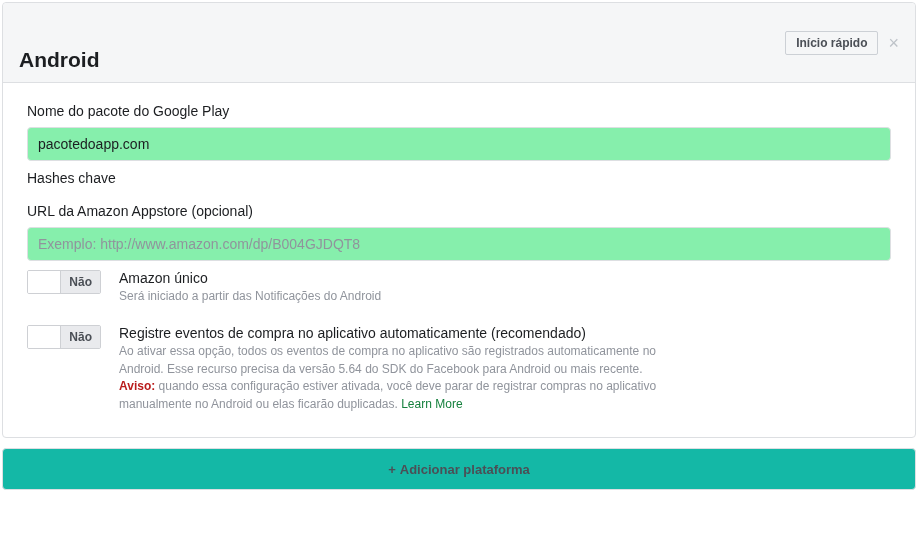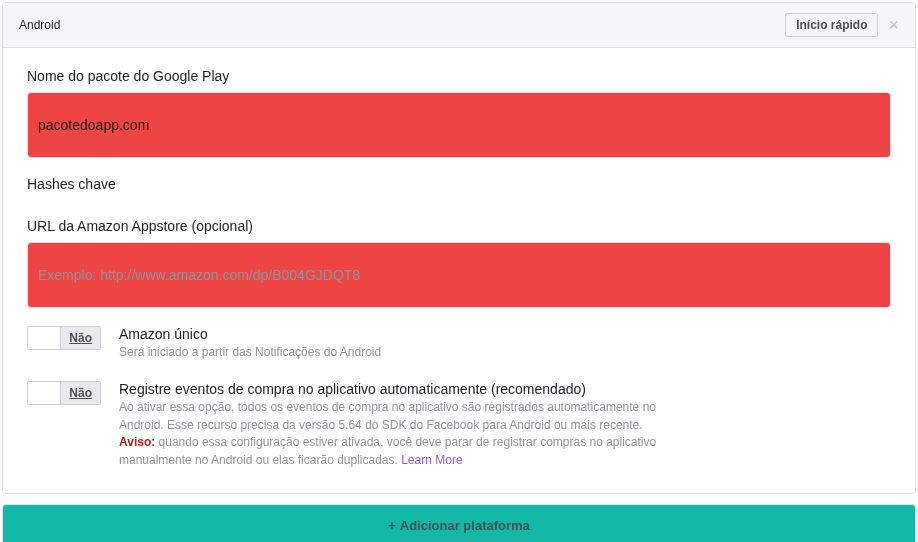--- a/index.html
+++ b/index.html
@@ -18,23 +18,24 @@
 .panel-header {
   display: flex;
   align-items: center;
   justify-content: space-between;
   padding: 10px 16px;
   background: #f5f6f7;
   border-bottom: 1px solid #dddfe2;
   border-radius: 4px 4px 0 0;
 }
 .panel-title {
-  font-weight: 400;
-  font-size: 12px;
-  color: #1c1e21;
+  font-weight: 700;
+  font-size: 21px;
+  color: #1c1e21;
+  margin-top: 35px;
 }
 .header-right {
   display: flex;
   align-items: center;
   gap: 10px;
 }
 .btn-quick {
   background: #f5f6f7;
   border: 1px solid #ccd0d5;
   border-radius: 2px;
@@ -49,37 +50,37 @@
   font-size: 18px;
   cursor: pointer;
   line-height: 1;
 }
 .panel-body {
   padding: 20px 24px 16px 24px;
 }
 .row {
   display: flex;
   gap: 24px;
-  margin-bottom: 18px;
+  margin-bottom: 9px;
 }
 .col { flex: 1; }
 .field-label {
   font-size: 14px;
   color: #1c1e21;
   margin-bottom: 8px;
   display: block;
 }
 .text-input {
   width: 100%;
   border: 1px solid #dddfe2;
   border-radius: 4px;
-  padding: 24px 10px;
-  font-size: 14px;
-  color: #1c1e21;
-  background: #ef4444;
+  padding: 8px 10px;
+  font-size: 14px;
+  color: #1c1e21;
+  background: #86efac;
 }
 .text-input::placeholder { color: #90949c; }
 .toggle-row {
   display: flex;
   align-items: flex-start;
   gap: 18px;
   margin-bottom: 20px;
   max-width: 640px;
 }
 .toggle {
@@ -95,34 +96,33 @@
 .toggle .blank { flex: 1; background: #fff; }
 .toggle .label {
   background: #e9eaed;
   border-left: 1px solid #ced0d4;
   padding: 0 8px;
   font-size: 12px;
   color: #4b4f56;
   display: flex;
   align-items: center;
   font-weight: 600;
-  text-decoration: underline;
 }
 .toggle-text { flex: 1; }
 .toggle-title {
   font-size: 14px;
   color: #1c1e21;
   margin-bottom: 2px;
 }
 .toggle-desc {
   font-size: 12px;
   color: #90949c;
   line-height: 1.45;
 }
-.toggle-desc a { color: #8b5cf6; text-decoration: none; }
+.toggle-desc a { color: #15803d; text-decoration: none; }
 .toggle-desc .bold { font-weight: 600; color: #b91c1c; }
 .add-platform {
   margin: 10px 2px 2px 2px;
   border: 1px solid #dddfe2;
   border-radius: 4px;
   background: #14b8a6;
   text-align: center;
   padding: 12px;
   cursor: pointer;
 }

